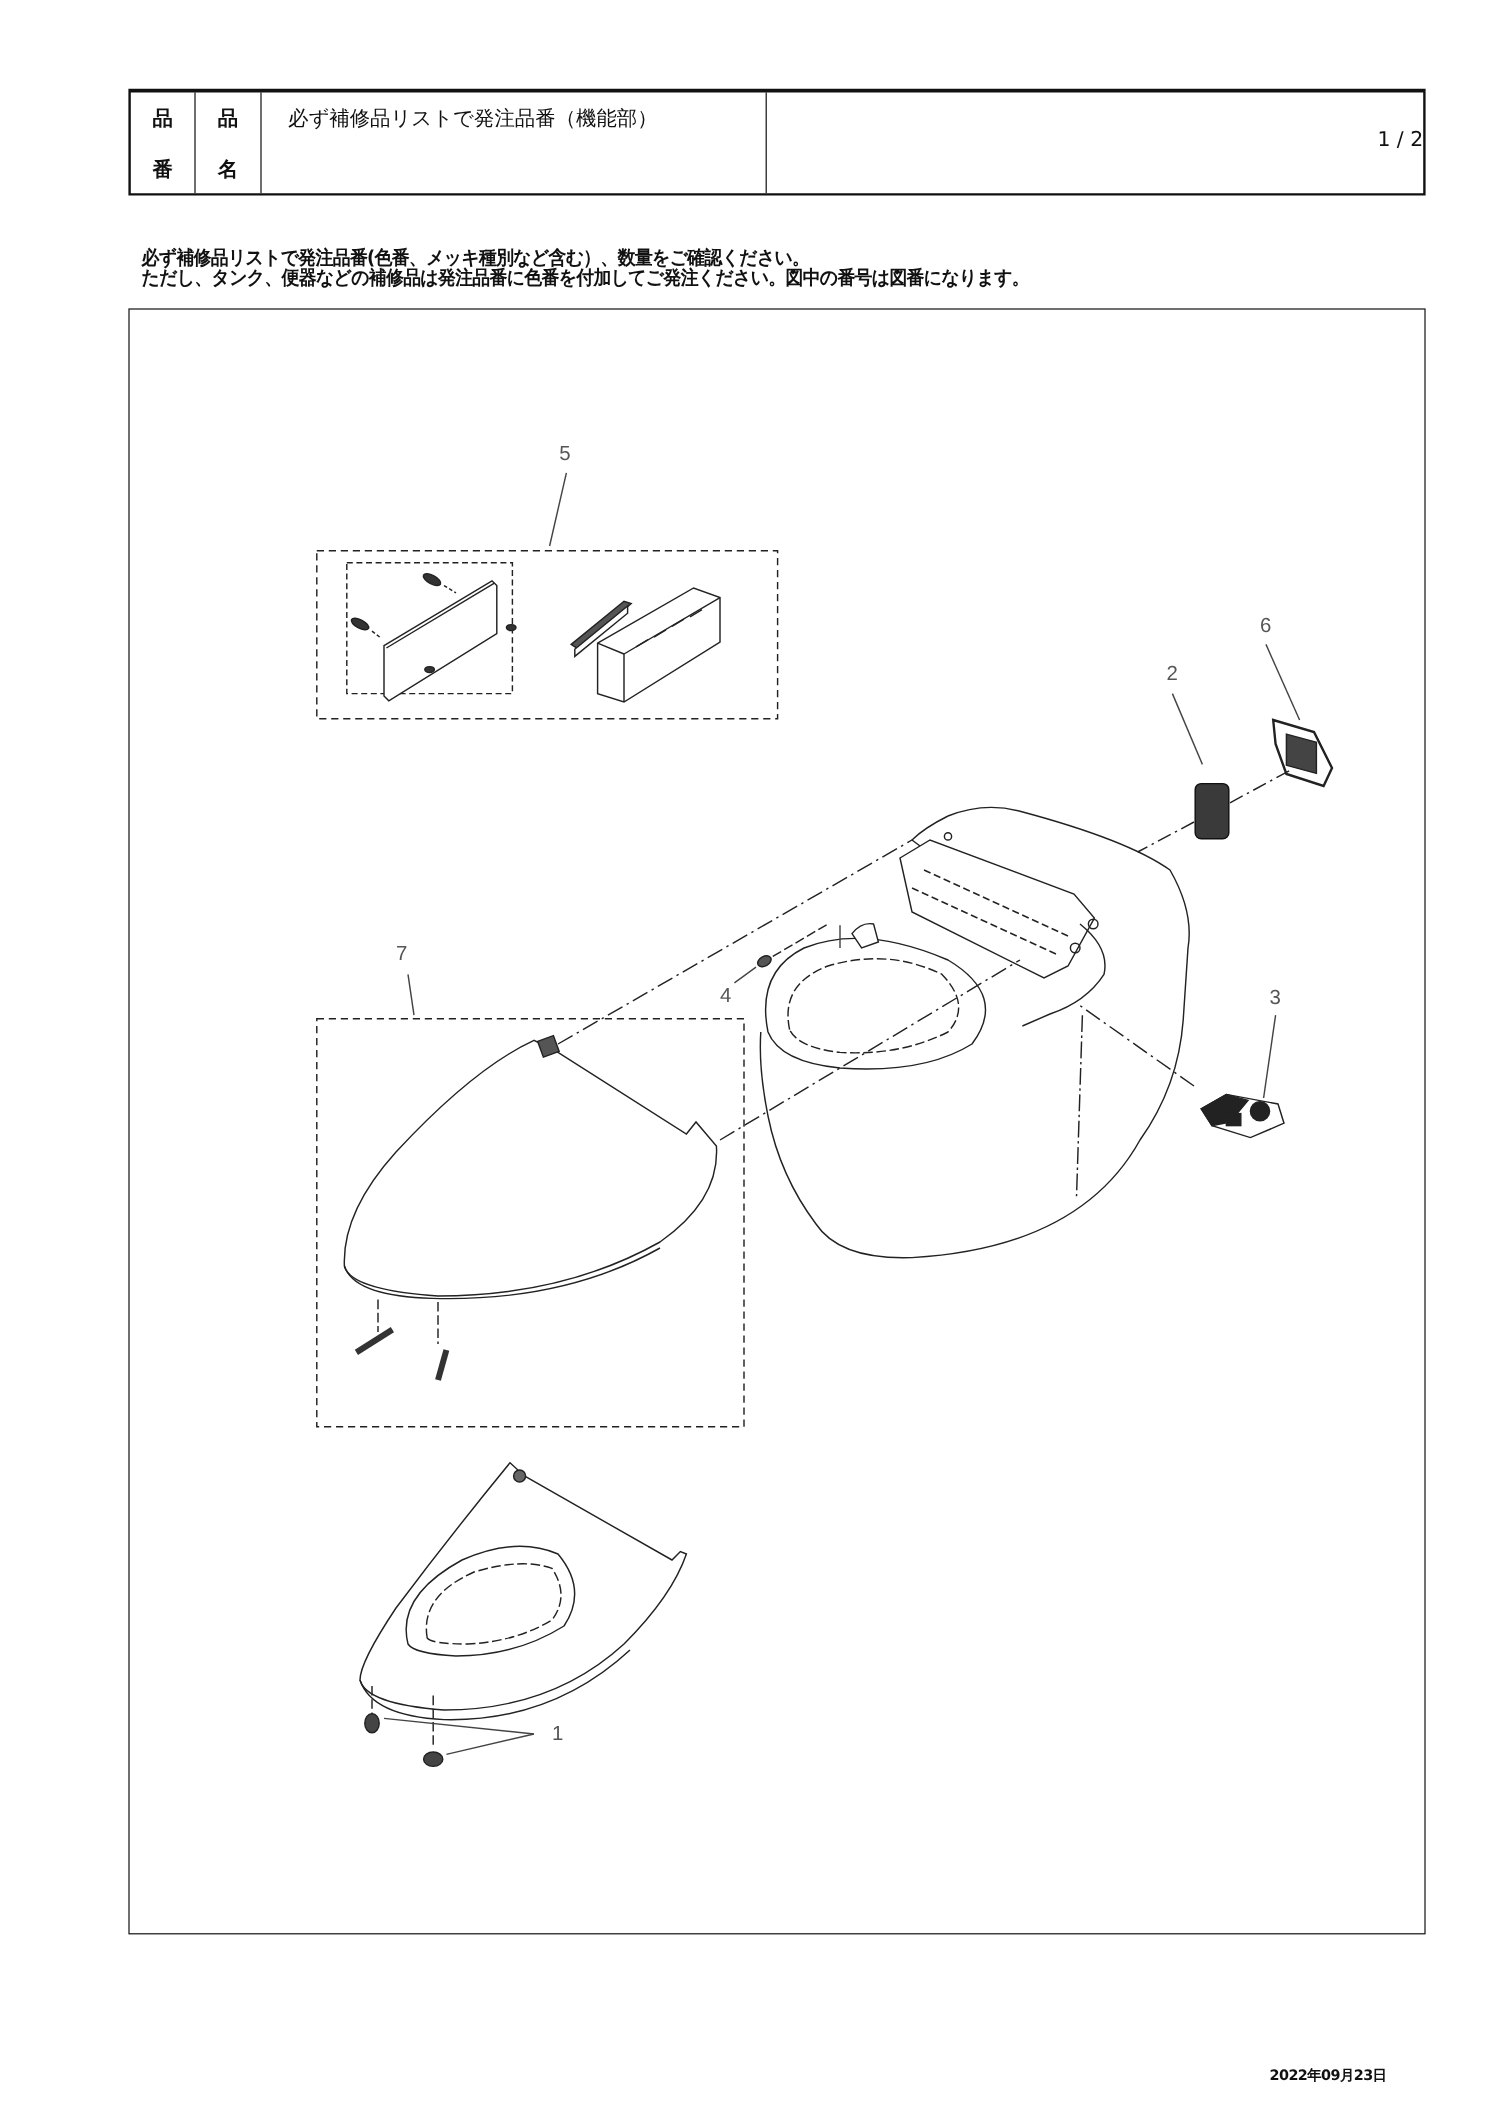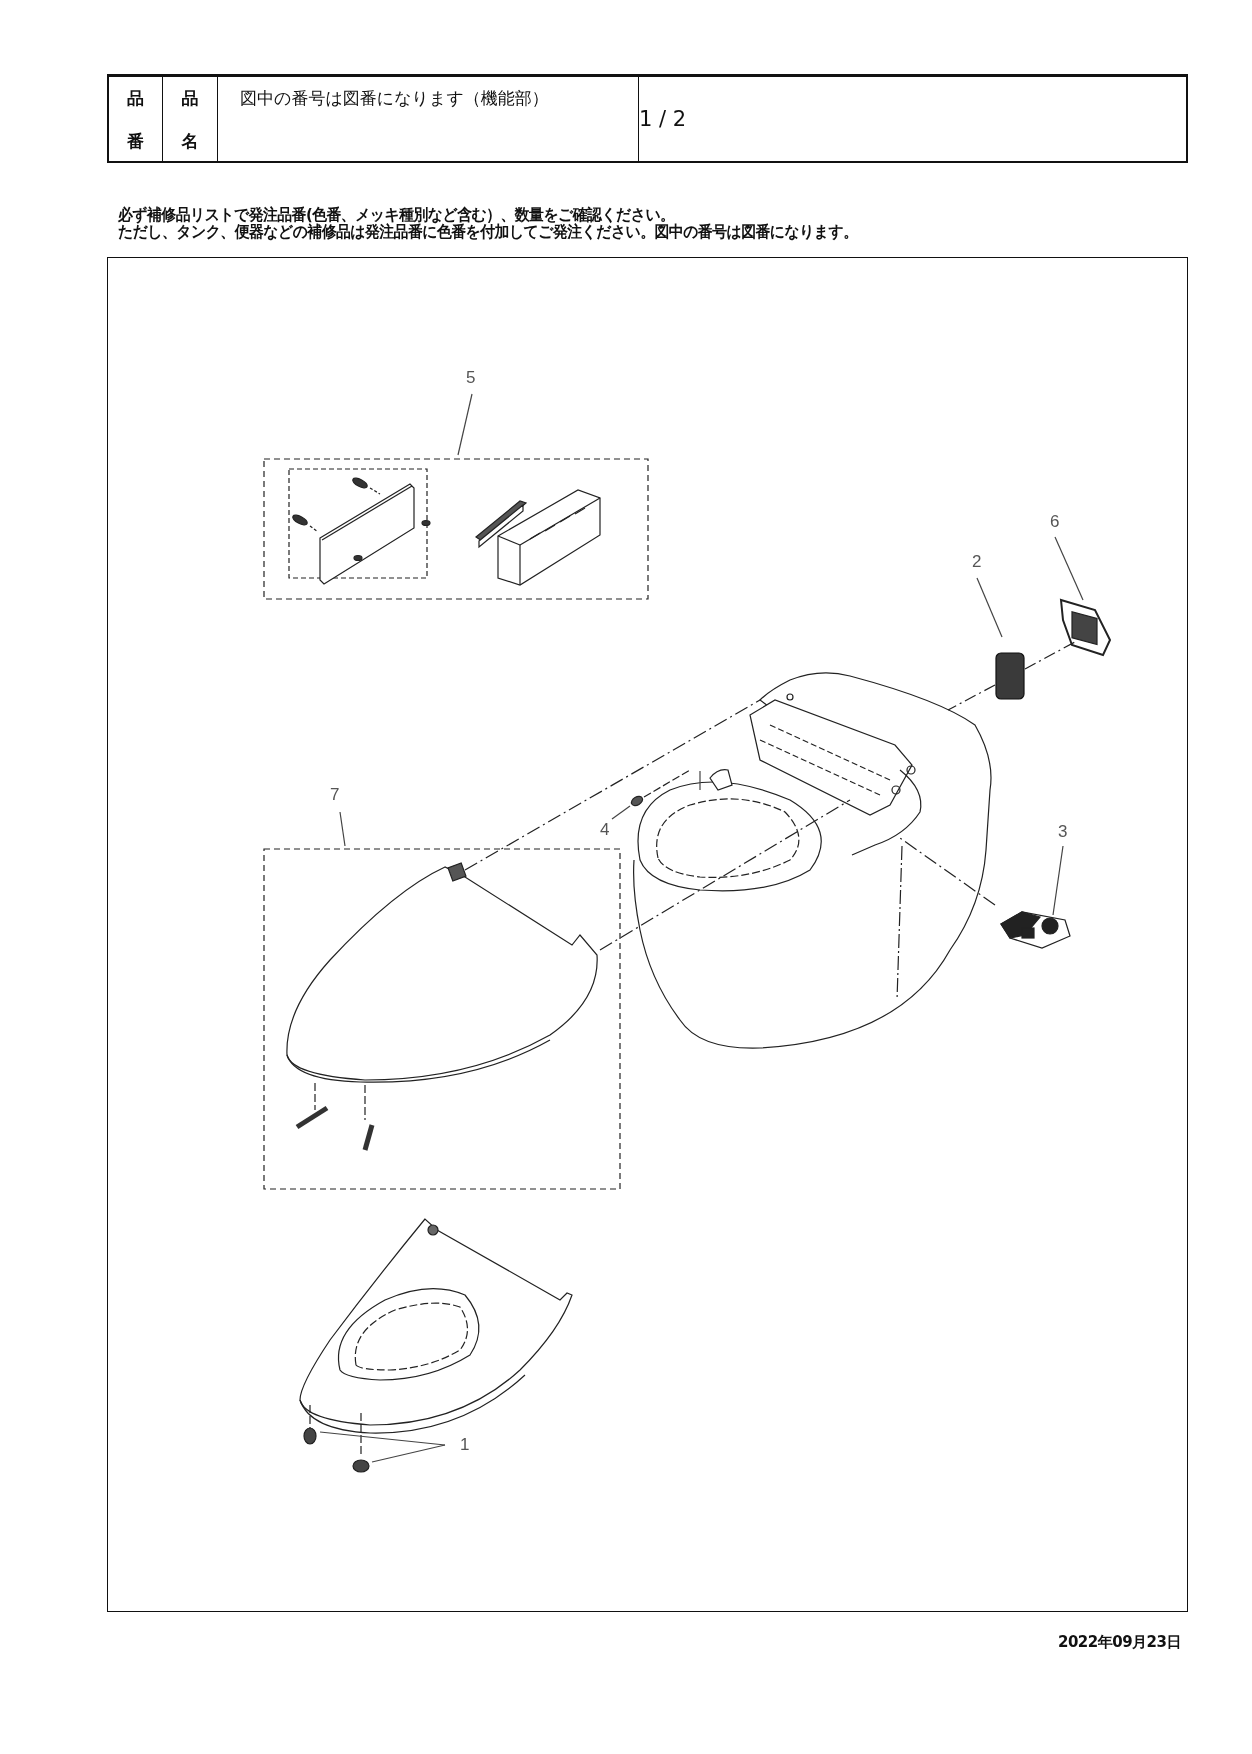--- a/index.html
+++ b/index.html
@@ -7,46 +7,46 @@
          font-family: "DejaVu Sans", sans-serif; color: #111; }
   .header-table { position: absolute; left: 107px; top: 74px; width: 1081px; height: 89px;
                   border: 2px solid #111; border-top-width: 3px; box-sizing: border-box; display: flex; }
   .hcell { border-right: 1.5px solid #111; position: relative; box-sizing: border-box; }
   .hcell:last-child { border-right: none; }
   .vlabel { display: flex; flex-direction: column; justify-content: space-between; align-items: center;
             padding: 10px 0 8px; font-size: 17px; font-weight: bold; }
   .model { font-family: "Liberation Mono", "DejaVu Sans Mono", monospace; font-size: 22px;
            position: absolute; left: 28px; top: 28px; letter-spacing: -0.5px; transform: scaleX(0.9); transform-origin: left; }
   .pname { font-size: 17px; position: absolute; left: 22px; top: 10px; }
-  .page-num { font-size: 21px; position: absolute; width: 100%; text-align: left; top: 30px; }
+  .page-num { font-size: 17px; position: absolute; width: 100%; text-align: right; top: 30px; }
   .notes { position: absolute; left: 118px; top: 206px; font-size: 16px; line-height: 17px;
            font-weight: bold; letter-spacing: -0.6px; transform: scaleX(0.93); transform-origin: left; }
   .notes div { white-space: nowrap; }
   .frame { position: absolute; left: 107px; top: 257px; width: 1081px; height: 1355px;
            border: 1.5px solid #111; box-sizing: border-box; }
   svg.diagram { position: absolute; left: 0; top: 0; width: 1252px; height: 1754px; }
   .callout { position: absolute; font-family: "Liberation Sans", sans-serif; font-size: 17px;
              color: #555; font-weight: 300; }
-  .date { position: absolute; left: 1058px; top: 1633px; font-size: 15px; font-weight: bold;
+  .date { position: absolute; left: 1058px; top: 1721px; font-size: 12px; font-weight: bold;
           letter-spacing: -0.5px; }
 </style>
 </head>
 <body>
 
 <div class="header-table">
   <div class="hcell vlabel" style="width:54px">
     <span>品</span>
     <span>番</span>
   </div>
   <div class="hcell vlabel" style="width:55px">
     <span>品</span>
     <span>名</span>
   </div>
   <div class="hcell" style="width:421px">
-    <span class="pname">図中の番号は図番になります（機能部）</span>
+    <span class="pname">必ず補修品リストで発注品番（機能部）</span>
   </div>
   <div class="hcell" style="flex:1">
     <span class="page-num">1 / 2</span>
   </div>
 </div>
 
 <div class="notes">
   <div>必ず補修品リストで発注品番(色番、メッキ種別など含む）、数量をご確認ください。</div>
   <div>ただし、タンク、便器などの補修品は発注品番に色番を付加してご発注ください。図中の番号は図番になります。</div>
 </div>

